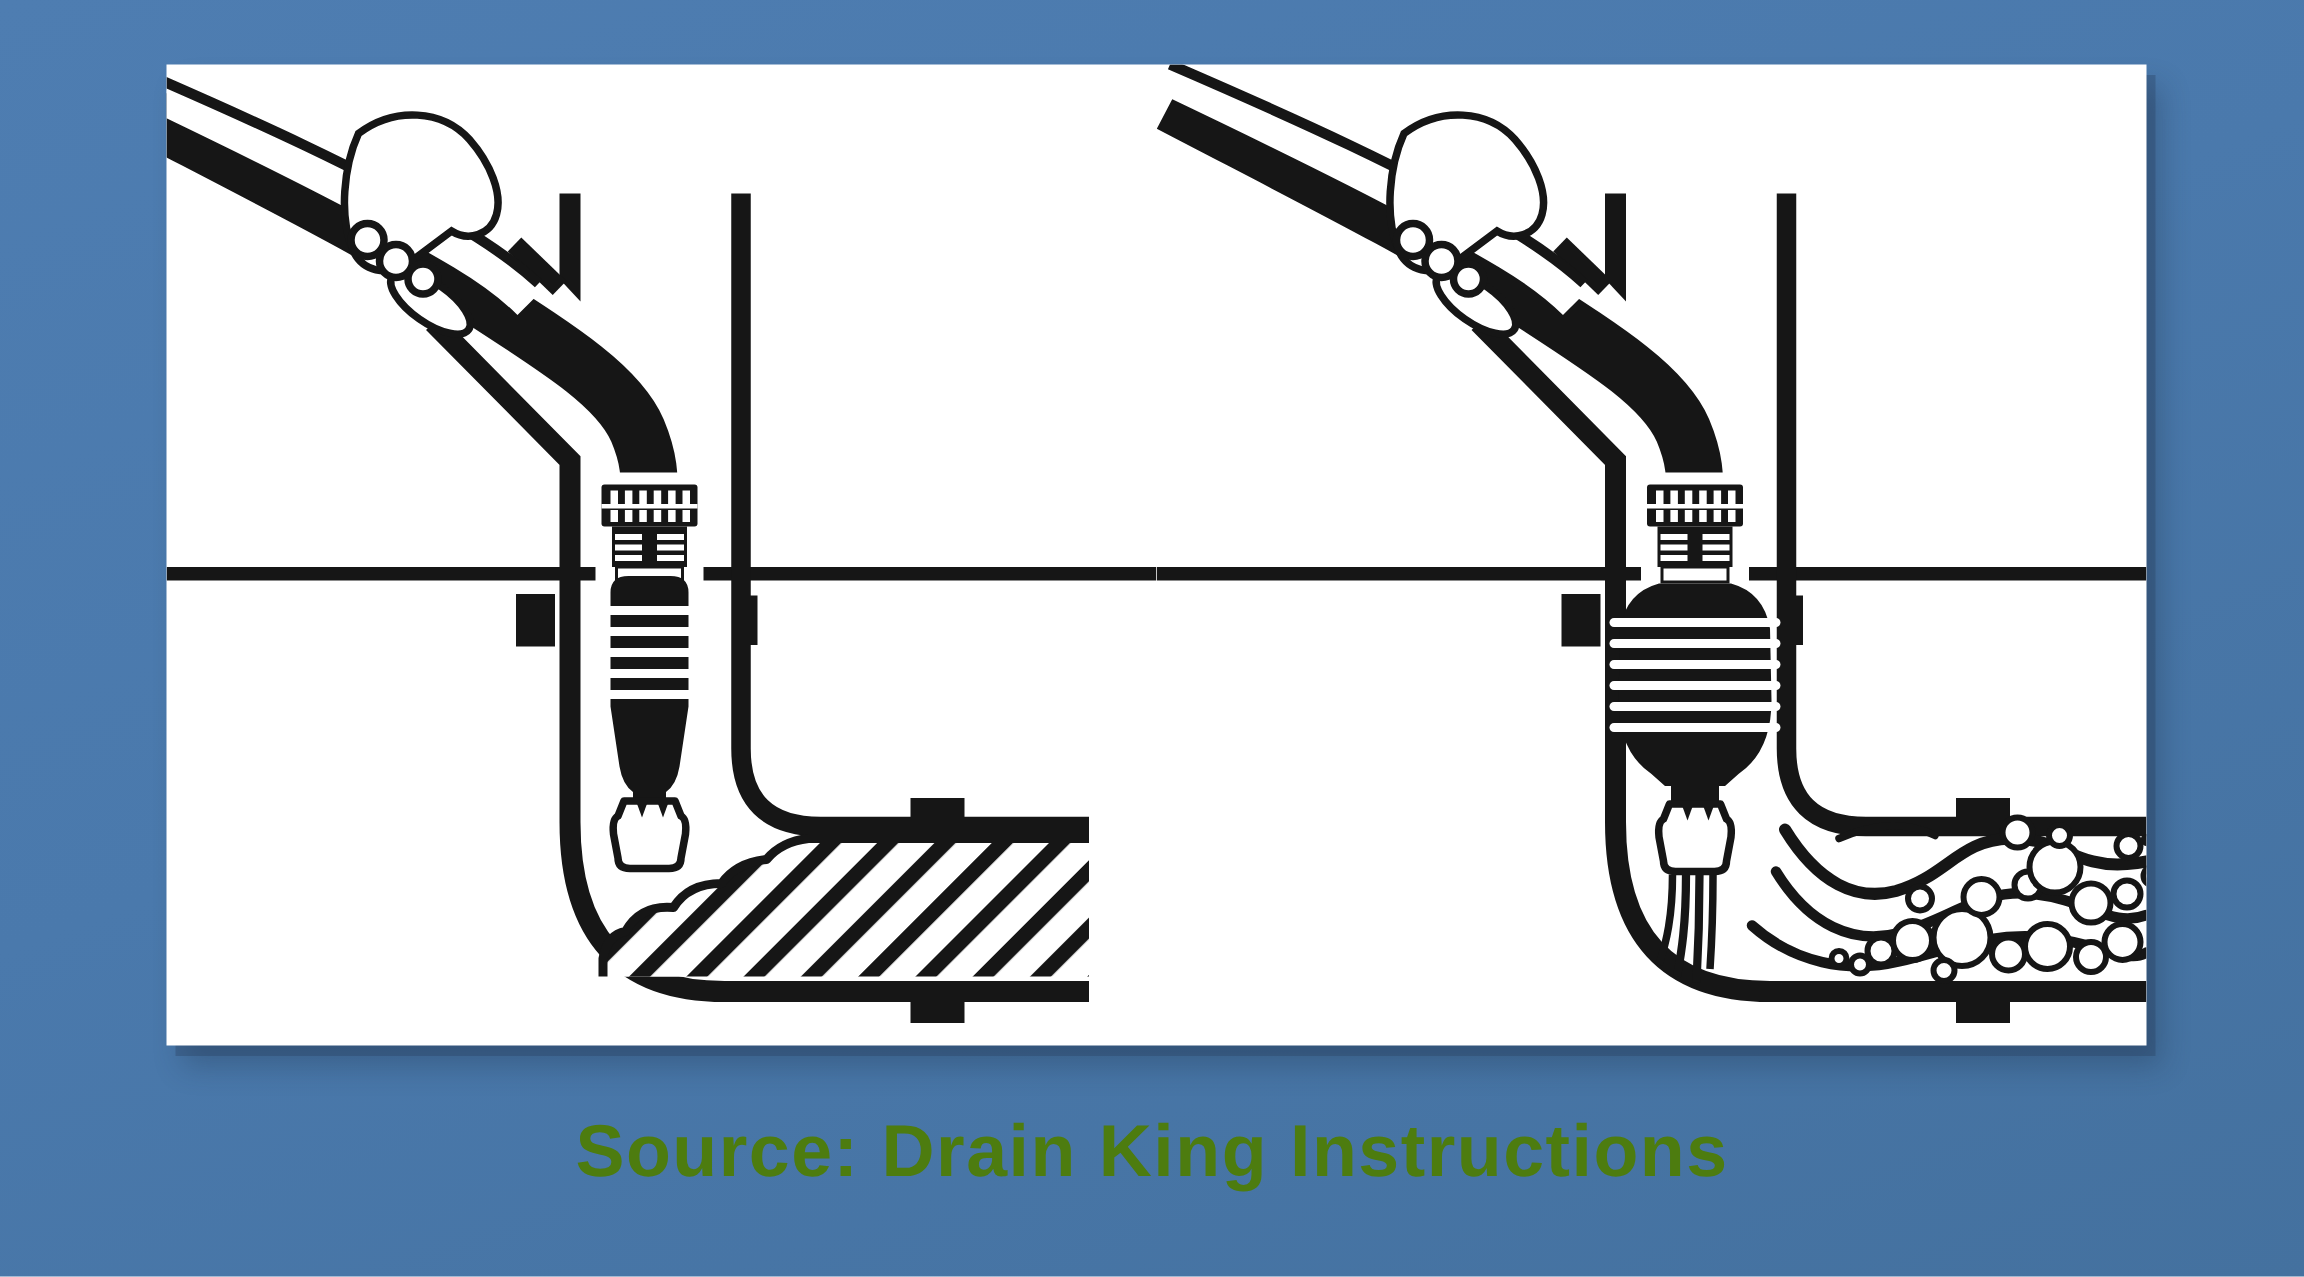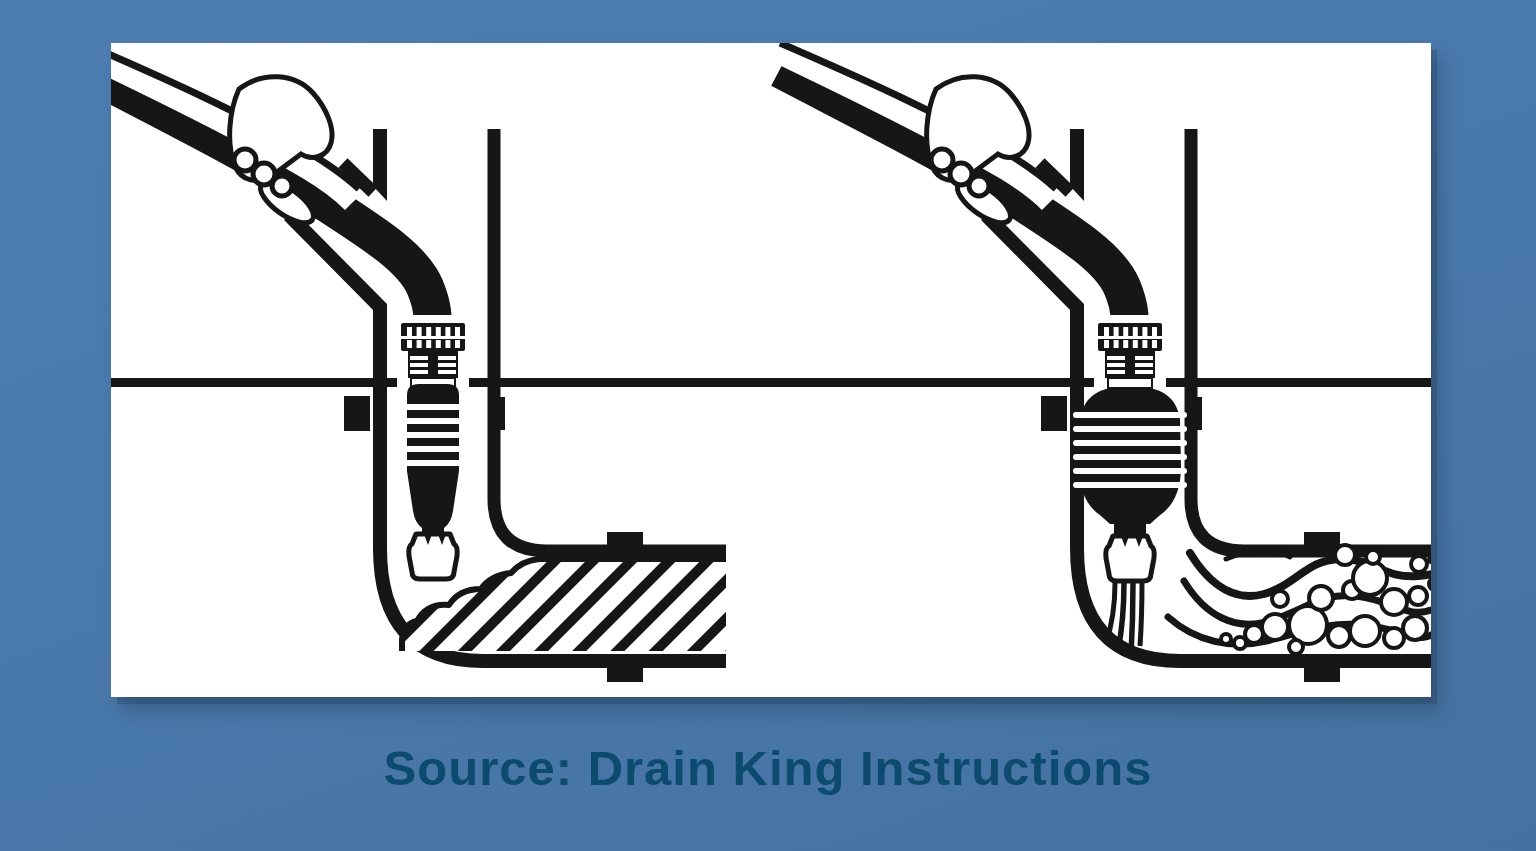--- a/index.html
+++ b/index.html
@@ -209,13 +209,13 @@
               <path d="M 316 540 C 316 574 313 592 310 608" stroke-width="5.5"></path>
               <path d="M 325 540 C 325 574 324 594 323 612" stroke-width="5.5"></path>
               <path d="M 334 540 C 334 570 333 588 332 603" stroke-width="5"></path>
             </g>
           </g>
         </g>
       </svg>
     </div>
 </div>
 
-<div class="caption" style="color: #0c4a6e;">Source: Drain King Instructions</div>
+<div class="caption" style="color: #4d7c0f;">Source: Drain King Instructions</div>
 
 </body></html>

